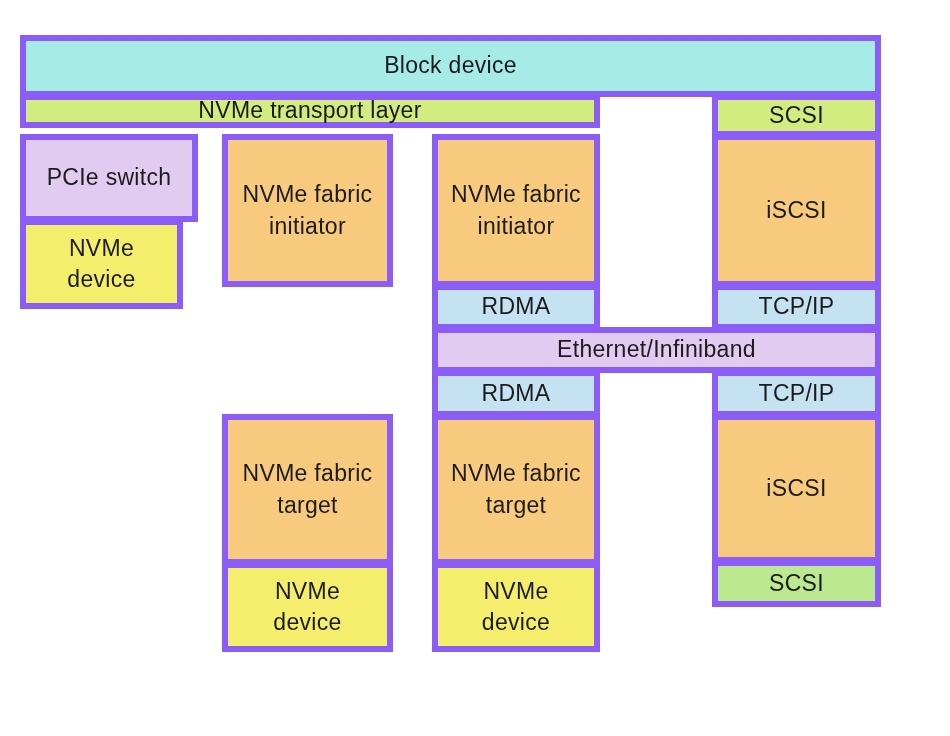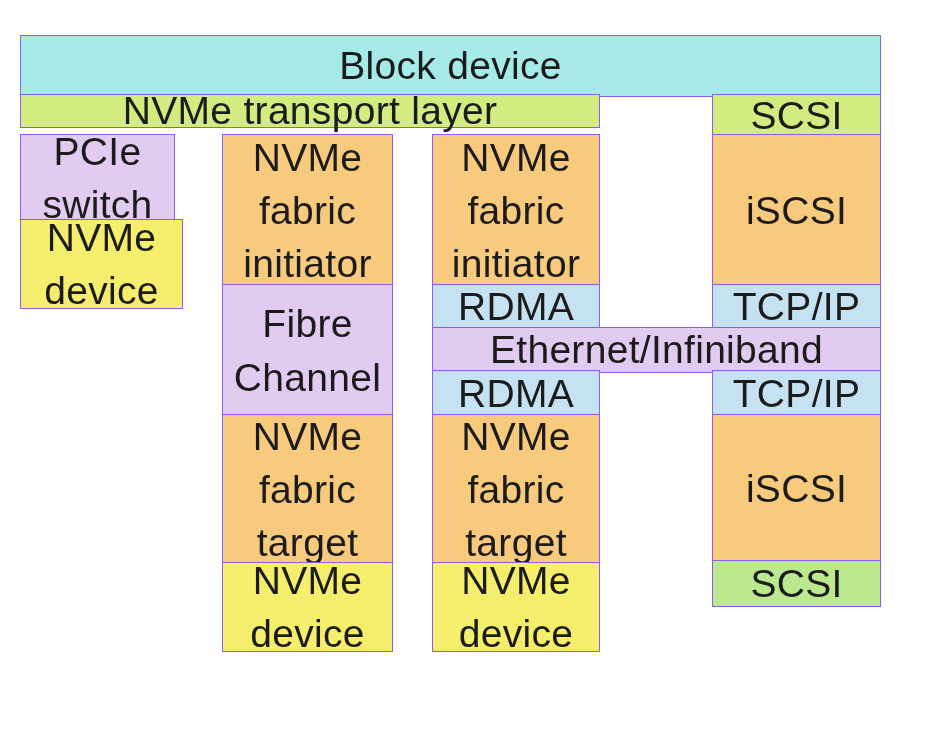--- a/index.html
+++ b/index.html
@@ -11,36 +11,36 @@
     position: relative;
     width: 950px;
     height: 736px;
     background: #ffffff;
     font-family: "Liberation Sans", sans-serif;
     overflow: hidden;
   }
   .box {
     position: absolute;
     box-sizing: border-box;
-    border: 1px solid #8b5cf6;
+    border: 6px solid #8b5cf6;
     display: flex;
     align-items: center;
     justify-content: center;
     text-align: center;
     color: #1b1b1b;
-    font-size: 39px;
+    font-size: 23px;
     line-height: 1.36;
     padding: 0 12px;
     letter-spacing: 0.3px;
   }
   
   #block-device        { left: 20px;  top: 35px;  width: 861px; height: 62px;  }
   #nvme-transport      { left: 20px;  top: 94px;  width: 580px; height: 34px;  }
   #scsi-top            { left: 712px; top: 94px;  width: 169px; height: 43px;  }
-  #pcie-switch         { left: 20px;  top: 134px; width: 155px; height: 88px;  }
+  #pcie-switch         { left: 20px;  top: 134px; width: 178px; height: 88px;  }
   #nvme-device-pcie    { left: 20px;  top: 219px; width: 163px; height: 90px;  }
   #init-fc             { left: 222px; top: 134px; width: 171px; height: 153px; }
   #init-rdma           { left: 432px; top: 134px; width: 168px; height: 153px; }
   #iscsi-initiator     { left: 712px; top: 134px; width: 169px; height: 153px; }
   #rdma-initiator      { left: 432px; top: 284px; width: 168px; height: 46px;  }
   #tcpip-initiator     { left: 712px; top: 284px; width: 169px; height: 46px;  }
   #ethernet-infiniband { left: 432px; top: 327px; width: 449px; height: 46px;  }
   #rdma-target         { left: 432px; top: 370px; width: 168px; height: 47px;  }
   #tcpip-target        { left: 712px; top: 370px; width: 169px; height: 47px;  }
   #fibre-channel       { left: 222px; top: 284px; width: 171px; height: 133px; }
@@ -76,21 +76,20 @@
   <div class="box" id="rdma-initiator" style="background-color: rgb(197, 226, 243);">RDMA</div>
 
   <div class="box" id="tcpip-initiator" style="background-color: rgb(197, 226, 243);">TCP/IP</div>
 
   <div class="box" id="ethernet-infiniband" style="background-color: rgb(226, 203, 241);">Ethernet/Infiniband</div>
 
   <div class="box" id="rdma-target" style="background-color: rgb(197, 226, 243);">RDMA</div>
 
   <div class="box" id="tcpip-target" style="background-color: rgb(197, 226, 243);">TCP/IP</div>
 
-  <div class="box" id="fibre-channel" style="background-color: rgb(226, 203, 241);">Fibre Channel</div>
 
   <div class="box" id="target-fc" style="background-color: rgb(248, 202, 125);">NVMe fabric target</div>
 
   <div class="box" id="target-rdma" style="background-color: rgb(248, 202, 125);">NVMe fabric target</div>
 
   <div class="box" id="iscsi-target" style="background-color: rgb(248, 202, 125);">iSCSI</div>
 
   <div class="box" id="nvme-device-fc" style="background-color: rgb(245, 238, 109);">NVMe device</div>
 
   <div class="box" id="nvme-device-rdma" style="background-color: rgb(245, 238, 109);">NVMe device</div>

